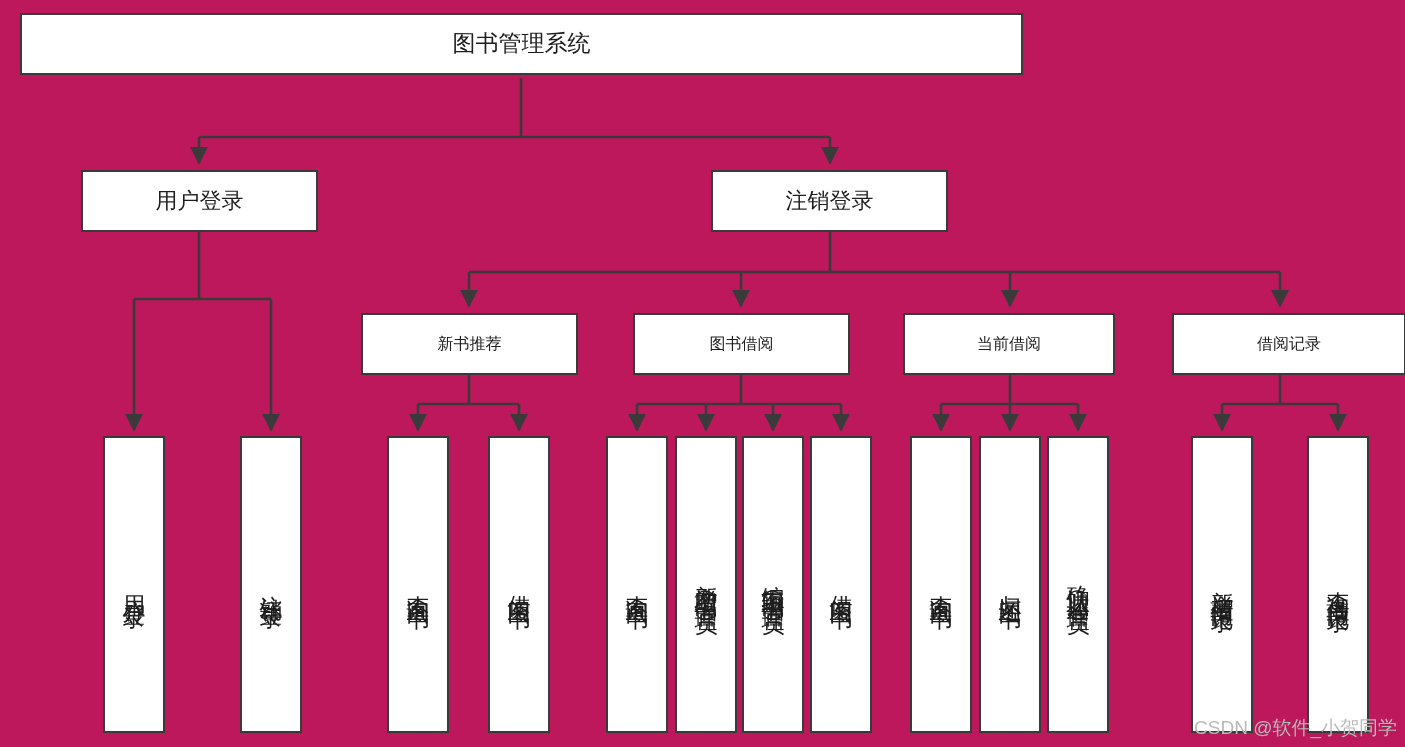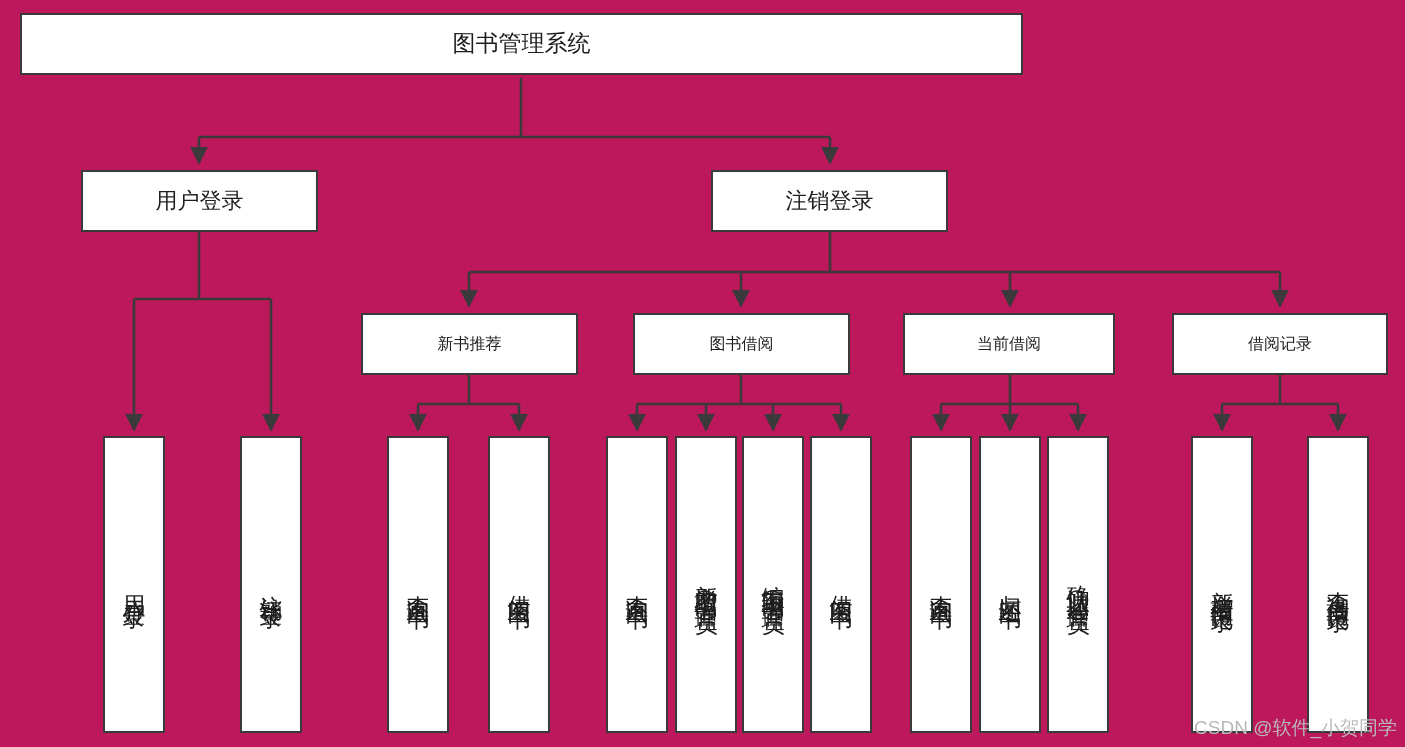--- a/index.html
+++ b/index.html
@@ -134,21 +134,21 @@
 
   <div class="node lvl2" style="left:361px; top:313px; width:217px; height:62px;">
     <span>新书推荐</span>
   </div>
   <div class="node lvl2" style="left:633px; top:313px; width:217px; height:62px;">
     <span>图书借阅</span>
   </div>
   <div class="node lvl2" style="left:903px; top:313px; width:212px; height:62px;">
     <span>当前借阅</span>
   </div>
-  <div class="node lvl2" style="left:1172px; top:313px; width:216px; height:62px;">
+  <div class="node lvl2" style="left:1172px; top:313px; width:234px; height:62px;">
     <span>借阅记录</span>
   </div>
 
   <div class="node leaf" style="left:103px; top:436px; width:62px; height:297px;">
     <span class="vtext">用户登录</span>
   </div>
   <div class="node leaf" style="left:240px; top:436px; width:62px; height:297px;">
     <span class="vtext">注销登录</span>
   </div>
 

